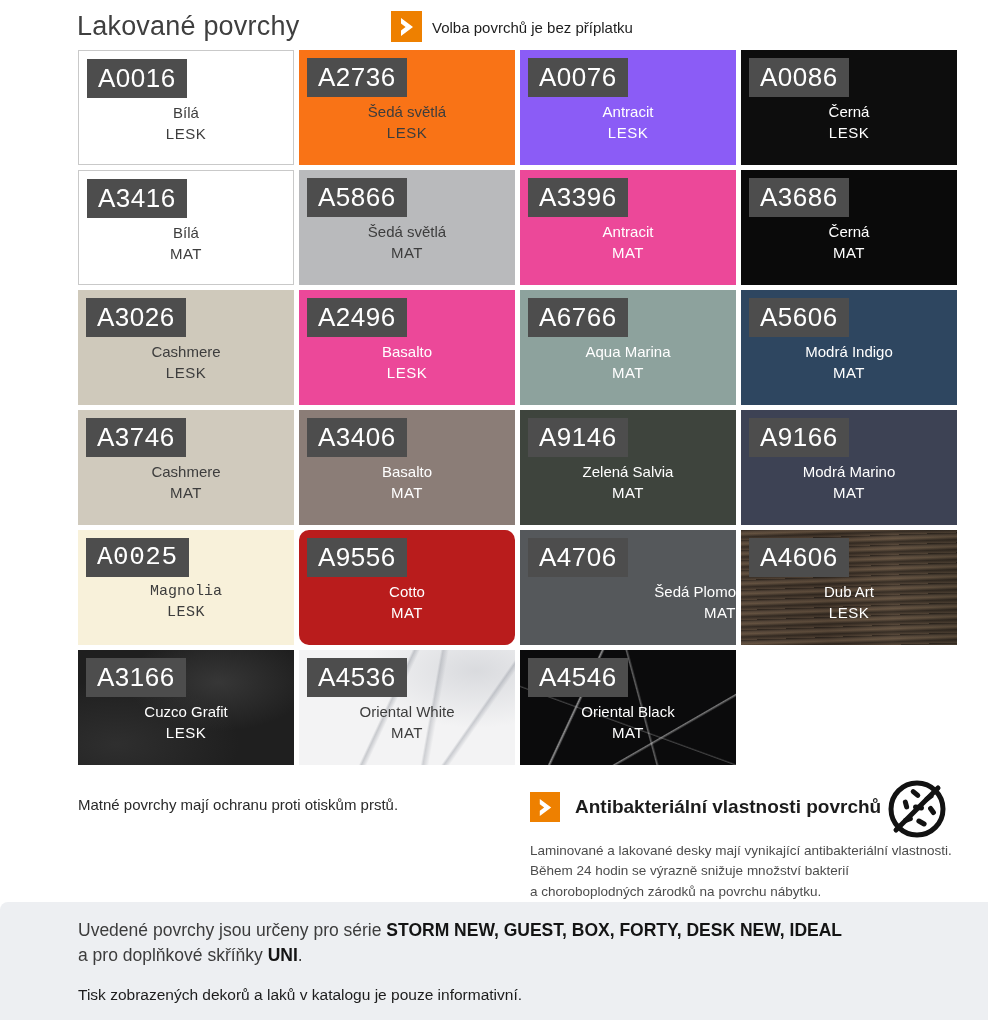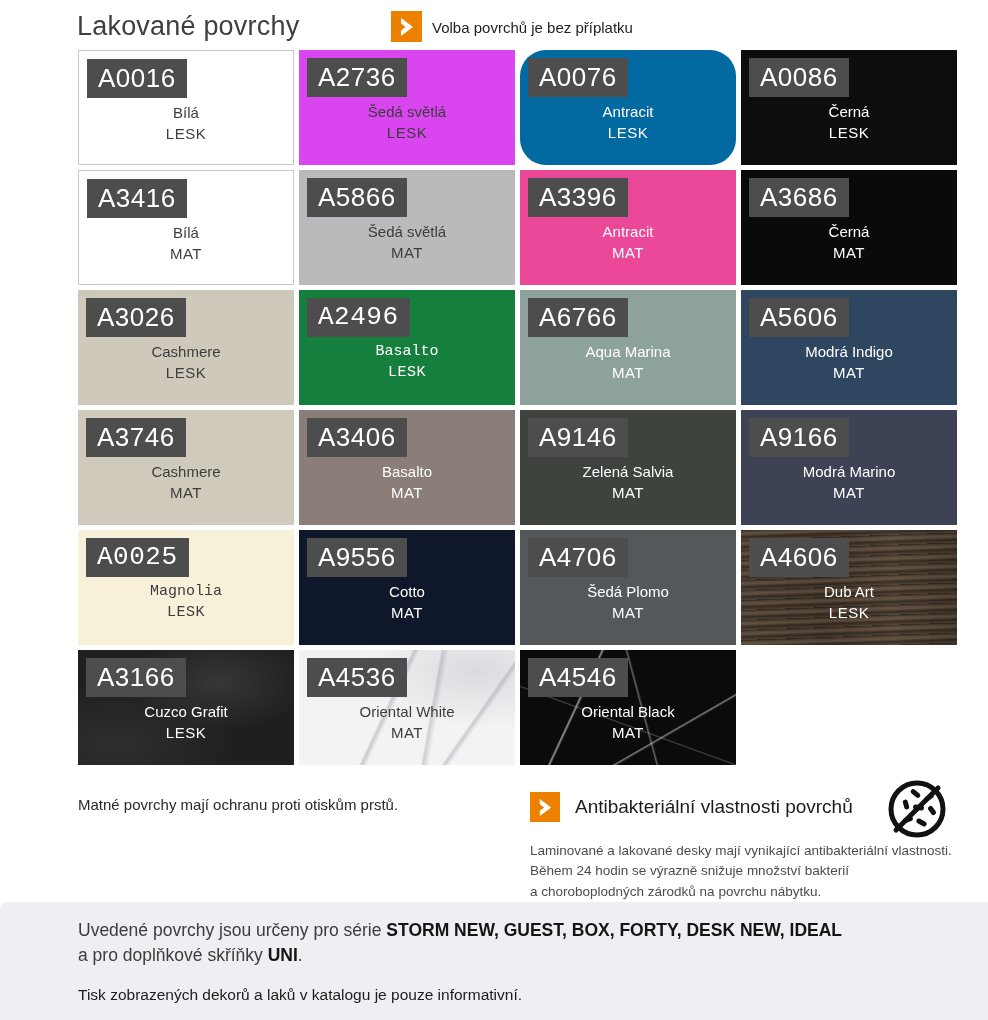--- a/index.html
+++ b/index.html
@@ -36,21 +36,21 @@
   .tex-marble-black { background:
       linear-gradient(115deg, rgba(0,0,0,0) 30%, rgba(255,255,255,0.55) 30.6%, rgba(0,0,0,0) 31.5%),
       linear-gradient(75deg, rgba(0,0,0,0) 55%, rgba(255,255,255,0.35) 55.5%, rgba(0,0,0,0) 56.4%),
       linear-gradient(150deg, rgba(0,0,0,0) 70%, rgba(255,255,255,0.45) 70.5%, rgba(0,0,0,0) 71.6%),
       linear-gradient(20deg, rgba(0,0,0,0) 40%, rgba(255,255,255,0.22) 40.5%, rgba(0,0,0,0) 41.3%),
       #0b0b0c; }
 
   .fp-note { position:absolute; left:78px; top:796px; font-size:15px; color:#2a2a2a; }
 
   .anti { position:absolute; left:530px; top:792px; width:440px; }
-  .anti-head-row { position:relative; height:34px; }
+  .anti-head-row { position:relative; height:34px;font-weight:bold; }
   .anti .badge-inline { position:absolute; left:0; top:0; width:30px; height:30px; background:#ee8000; display:flex; align-items:center; justify-content:center; }
   .anti-heading { position:absolute; left:45px; top:4px; font-size:19px; color:#1c1c1c; }
   .anti-icon { position:absolute; right:22px; top:-14px; }
   .anti-body { margin-top:15px; font-size:13.5px; line-height:1.5; color:#4c4c4c; }
 
   .footer { position:absolute; left:0; top:902px; width:988px; height:118px; background:#edeff2; border-radius:8px 0 0 0; }
   .footer-series { position:absolute; left:78px; top:16px; font-size:17.5px; line-height:1.45; color:#3c3c3c; }
   .footer-series b { color:#141414; font-weight:700; }
   .footer-disclaimer { position:absolute; left:78px; top:84px; font-size:15.5px; color:#1c1c1c; font-weight:400; }
 </style>
@@ -67,26 +67,26 @@
     </svg>
   </div>
   <div class="note-top">Volba povrchů je bez příplatku</div>
 
   <div class="grid">
       <div class="swatch" style="background: rgb(255, 255, 255); color: rgb(61, 61, 61); border: 1px solid rgb(201, 201, 201);">
       <span class="code">A0016</span>
       <span class="name">Bílá</span>
       <span class="finish">LESK</span>
     </div>
-      <div class="swatch" style="background: #d946ef; color: rgb(61, 61, 61); padding-left: 37px;">
+      <div class="swatch" style="background: #f97316; color: rgb(61, 61, 61); padding-left: 37px;">
       <span class="code">A2736</span>
       <span class="name">Šedá světlá</span>
       <span class="finish">LESK</span>
     </div>
-      <div class="swatch" style="background: #0369a1; color: rgb(255, 255, 255); border-radius: 26px;">
+      <div class="swatch" style="background: #8b5cf6; color: rgb(255, 255, 255);">
       <span class="code">A0076</span>
       <span class="name">Antracit</span>
       <span class="finish">LESK</span>
     </div>
       <div class="swatch" style="background: rgb(13, 13, 13); color: rgb(255, 255, 255);">
       <span class="code">A0086</span>
       <span class="name">Černá</span>
       <span class="finish">LESK</span>
     </div>
       <div class="swatch" style="background: rgb(255, 255, 255); color: rgb(61, 61, 61); border: 1px solid rgb(201, 201, 201);">
@@ -107,21 +107,21 @@
       <div class="swatch" style="background: rgb(10, 10, 10); color: rgb(255, 255, 255);">
       <span class="code">A3686</span>
       <span class="name">Černá</span>
       <span class="finish">MAT</span>
     </div>
       <div class="swatch" style="background: rgb(207, 201, 187); color: rgb(61, 61, 61);">
       <span class="code">A3026</span>
       <span class="name">Cashmere</span>
       <span class="finish">LESK</span>
     </div>
-      <div class="swatch" style="background: #15803d; color: rgb(255, 255, 255); font-family: Liberation Mono, monospace;">
+      <div class="swatch" style="background: #ec4899; color: rgb(255, 255, 255);">
       <span class="code">A2496</span>
       <span class="name">Basalto</span>
       <span class="finish">LESK</span>
     </div>
       <div class="swatch" style="background: rgb(141, 162, 157); color: rgb(255, 255, 255);">
       <span class="code">A6766</span>
       <span class="name">Aqua Marina</span>
       <span class="finish">MAT</span>
     </div>
       <div class="swatch" style="background: rgb(46, 70, 96); color: rgb(255, 255, 255);">
@@ -147,26 +147,26 @@
       <div class="swatch" style="background: rgb(61, 66, 84); color: rgb(255, 255, 255);">
       <span class="code">A9166</span>
       <span class="name">Modrá Marino</span>
       <span class="finish">MAT</span>
     </div>
       <div class="swatch" style="background: rgb(248, 241, 218); color: rgb(61, 61, 61); font-family: Liberation Mono, monospace;">
       <span class="code">A0025</span>
       <span class="name">Magnolia</span>
       <span class="finish">LESK</span>
     </div>
-      <div class="swatch" style="background: #0f172a; color: rgb(255, 255, 255);">
+      <div class="swatch" style="background: #b91c1c; color: rgb(255, 255, 255); border-radius: 10px;">
       <span class="code">A9556</span>
       <span class="name">Cotto</span>
       <span class="finish">MAT</span>
     </div>
-      <div class="swatch" style="background: rgb(85, 88, 91); color: rgb(255, 255, 255);">
+      <div class="swatch" style="background: rgb(85, 88, 91); color: rgb(255, 255, 255); text-align: right;">
       <span class="code">A4706</span>
       <span class="name">Šedá Plomo</span>
       <span class="finish">MAT</span>
     </div>
       <div class="swatch tex-wood" style="color: rgb(255, 255, 255);">
       <span class="code">A4606</span>
       <span class="name">Dub Art</span>
       <span class="finish">LESK</span>
     </div>
       <div class="swatch tex-grafit" style="color: rgb(255, 255, 255);">

